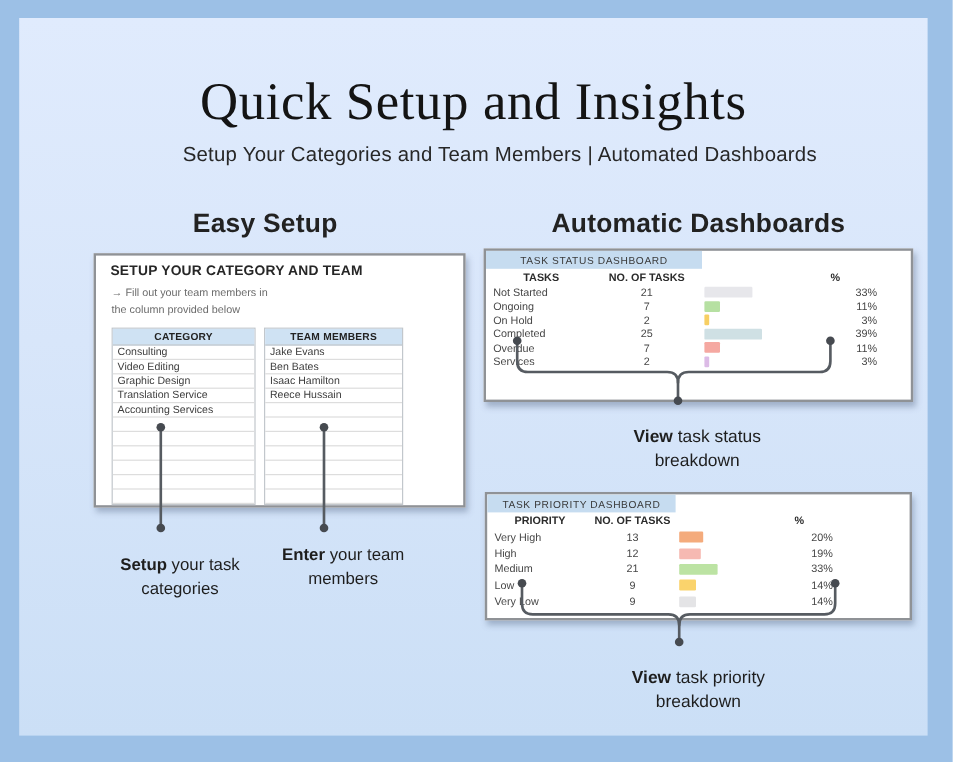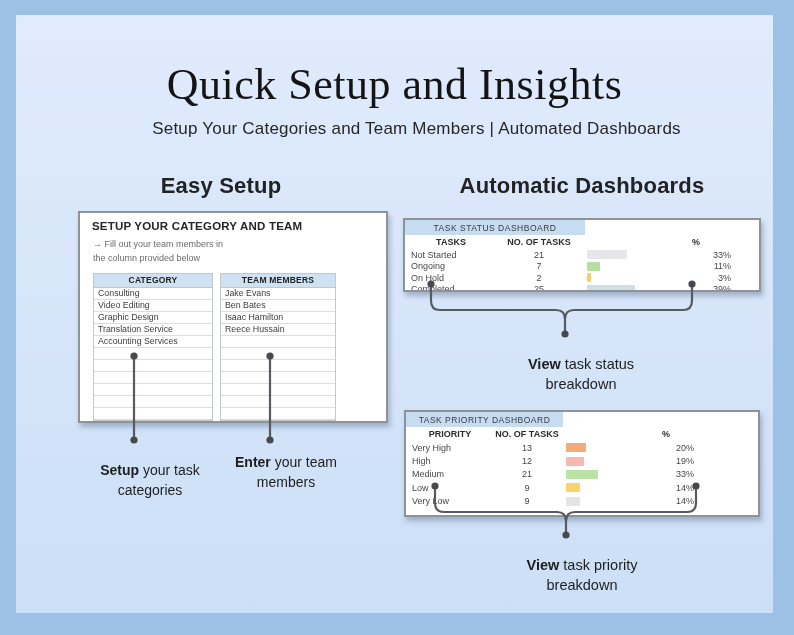--- a/index.html
+++ b/index.html
@@ -50,21 +50,21 @@
     height:11px;border-bottom:1px solid #dddddd;
     font-size:8.8px;color:#3d3d3d;padding-left:4px;
     display:flex;align-items:center;white-space:nowrap;overflow:hidden;
   }
 
   
   .dash{
     position:absolute;background:#ffffff;border:2px solid #8f9296;box-sizing:border-box;
     box-shadow:2px 4px 5px rgba(96,114,143,.45);overflow:hidden;
   }
-  #dash-status{left:387px;top:203px;width:358px;height:74px;}
+  #dash-status{left:387px;top:192px;width:358px;height:128px;}
   #dash-priority{left:388px;top:395px;width:356px;height:107px;}
   .dash-band{
     height:15px;display:flex;align-items:center;justify-content:center;
     background:var(--dashboard-band-blue,#c6dcf0);
     font-size:8.5px;color:#3a3a3a;letter-spacing:.5px;
   }
   #dash-status .dash-band{width:180px;}
   #dash-priority .dash-band{width:157px;}
   .dash-head{display:grid;align-items:center;height:14px;font-weight:bold;font-size:9px;color:#2b2b2b;}
   .status-grid{grid-template-columns:92px 84px 78px 74px;}

